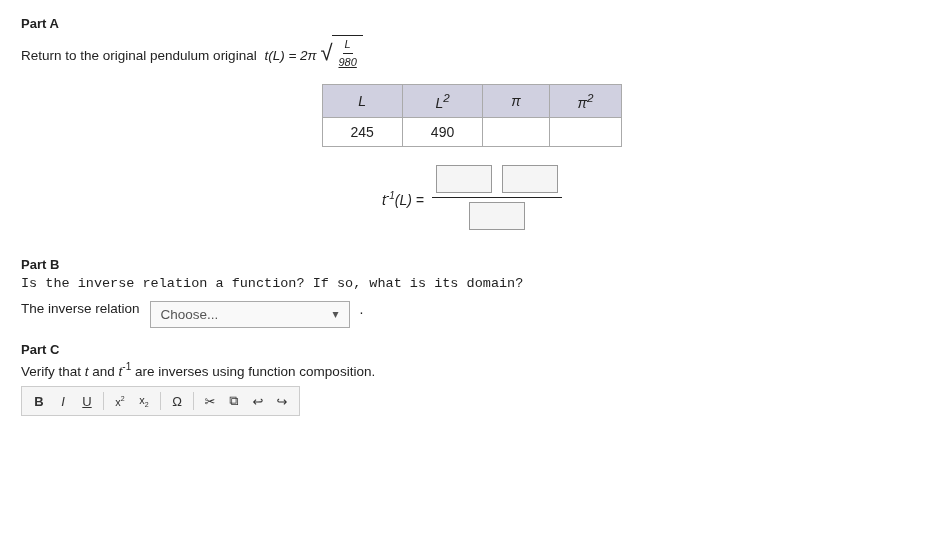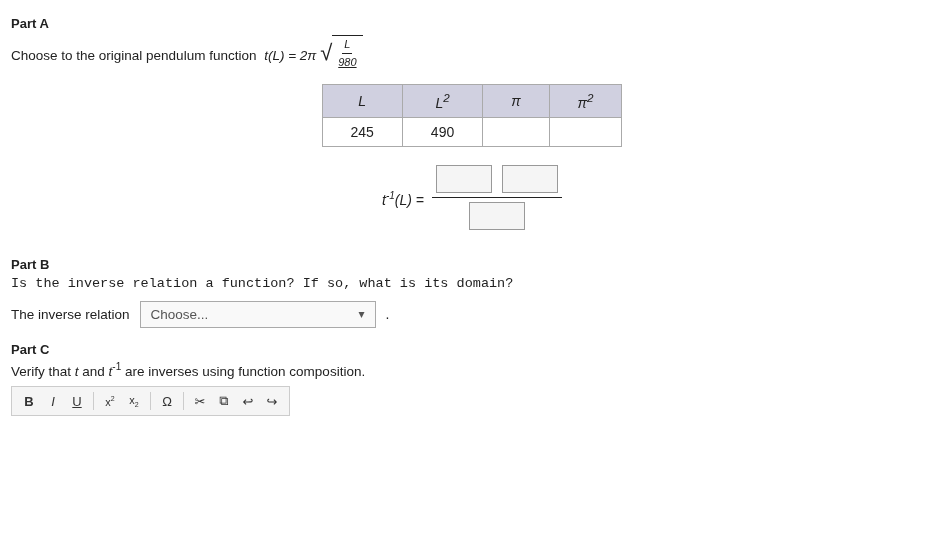--- a/index.html
+++ b/index.html
@@ -9,21 +9,21 @@
       width: 944px;
       height: 545px;
       overflow: hidden;
       font-size: 14px;
       color: #222;
     }
     .page {
       background: white;
       width: 944px;
       height: 545px;
-      padding: 16px 11px;
+      padding: 16px 21px;
       position: relative;
     }
     .part-label {
       font-weight: bold;
       font-size: 13px;
       margin-bottom: 4px;
     }
     .part-a-text {
       font-size: 13.5px;
       margin-bottom: 14px;
@@ -91,33 +91,33 @@
     .part-b {
       margin-bottom: 14px;
     }
     .part-b-text {
       font-size: 13.5px;
       margin-bottom: 10px;
       font-family: Liberation Mono, monospace;
     }
     .inverse-relation-row {
       display: flex;
-      align-items: center;
+      align-items: flex-start;
       gap: 10px;
       margin-bottom: 14px;
     }
     .inverse-relation-label {
       font-size: 13.5px;
     }
     .dropdown-box {
       border: 1px solid #aaa;
       background: #f9f9f9;
       padding: 5px 10px;
       font-size: 13.5px;
-      width: 236px;
+      width: 200px;
       display: flex;
       align-items: center;
       justify-content: space-between;
       cursor: pointer;
       color: #555;
     }
     .dropdown-arrow {
       font-size: 12px;
       color: #555;
     }
@@ -182,21 +182,21 @@
     .frac-den { padding: 0 2px; text-decoration: underline; }
   </style>
 </head>
 <body>
 
 <div class="page">
 
   <div class="part-a">
     <div class="part-label">Part A</div>
     <div class="part-a-text">
-      <span>Choose to the original pendulum function</span>
+      <span>Return to the original pendulum original</span>
       <span style="font-style:italic; margin: 0 4px; text-align: right;">
         <i>t</i>(<i>L</i>) = 2π
         <span class="sqrt-wrap">
           <span class="sqrt-symbol">√</span>
           <span class="sqrt-content">
             <span class="frac">
               <span class="frac-num"><i>L</i></span>
               <span class="frac-den">980</span>
             </span>
           </span>

